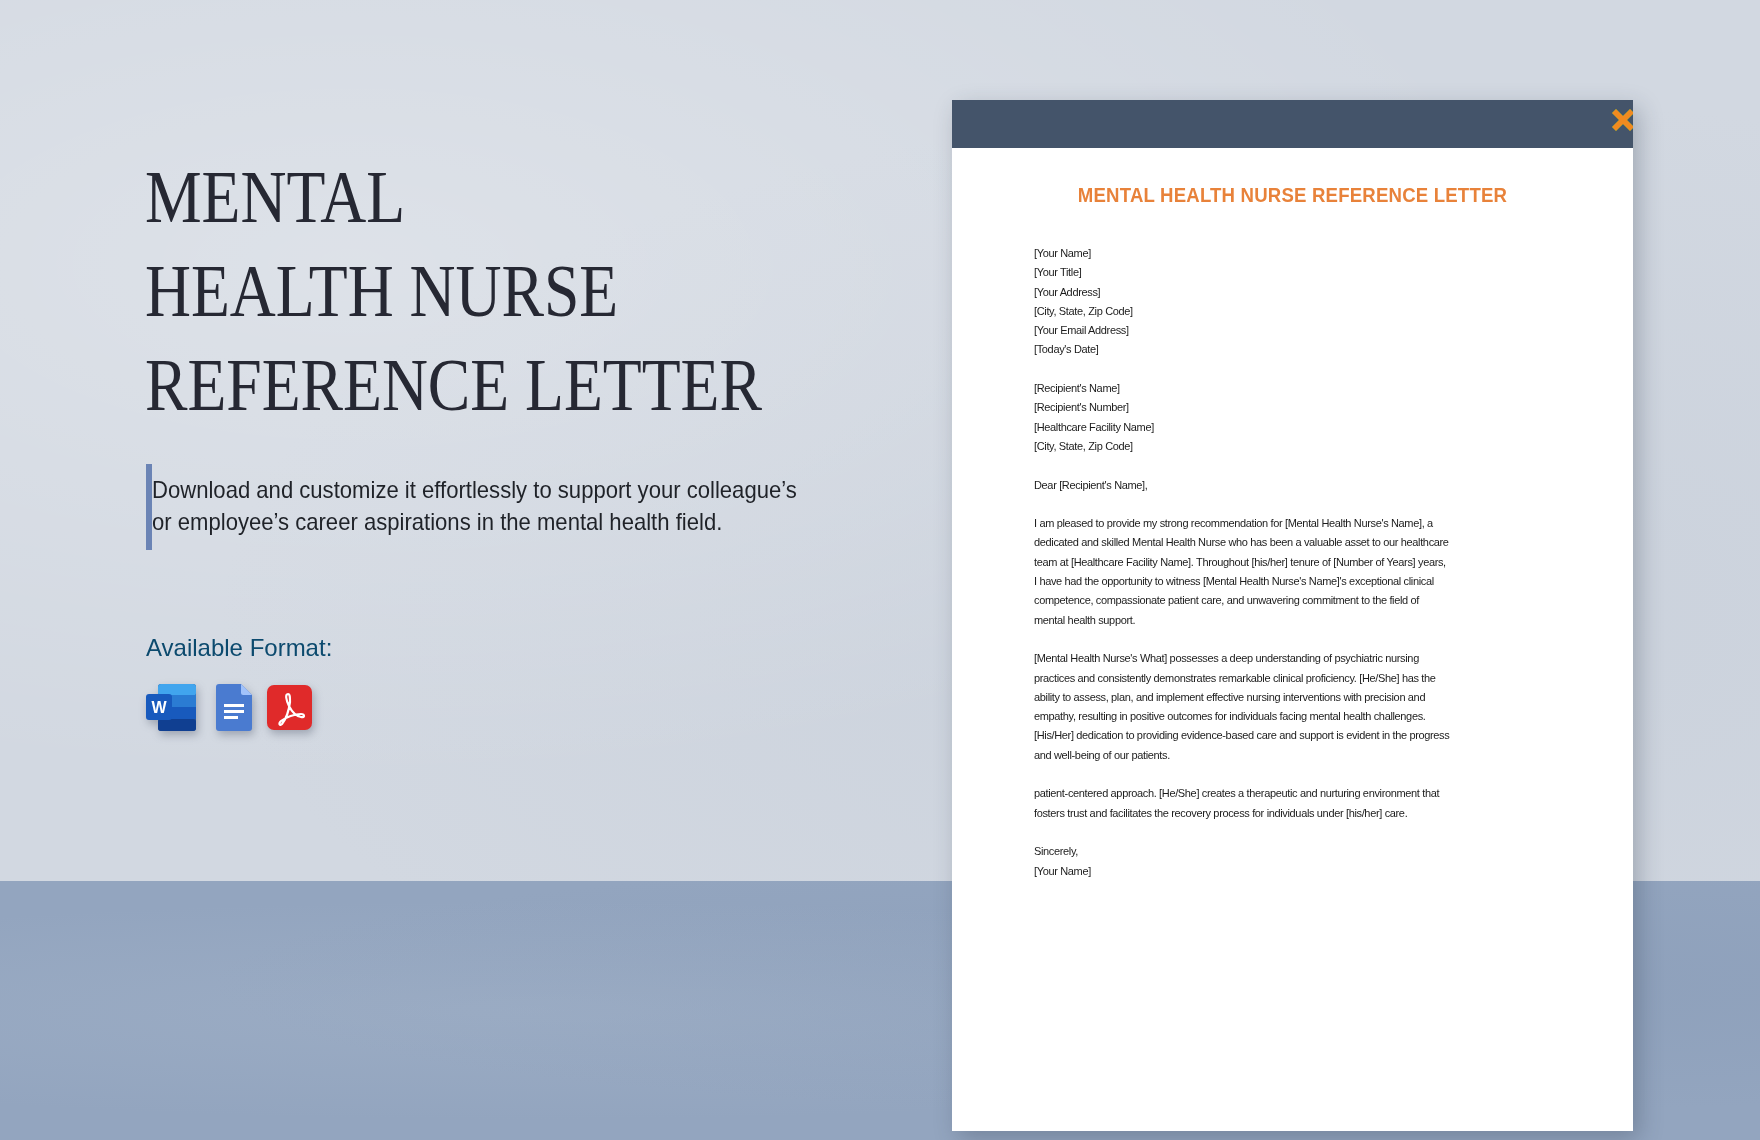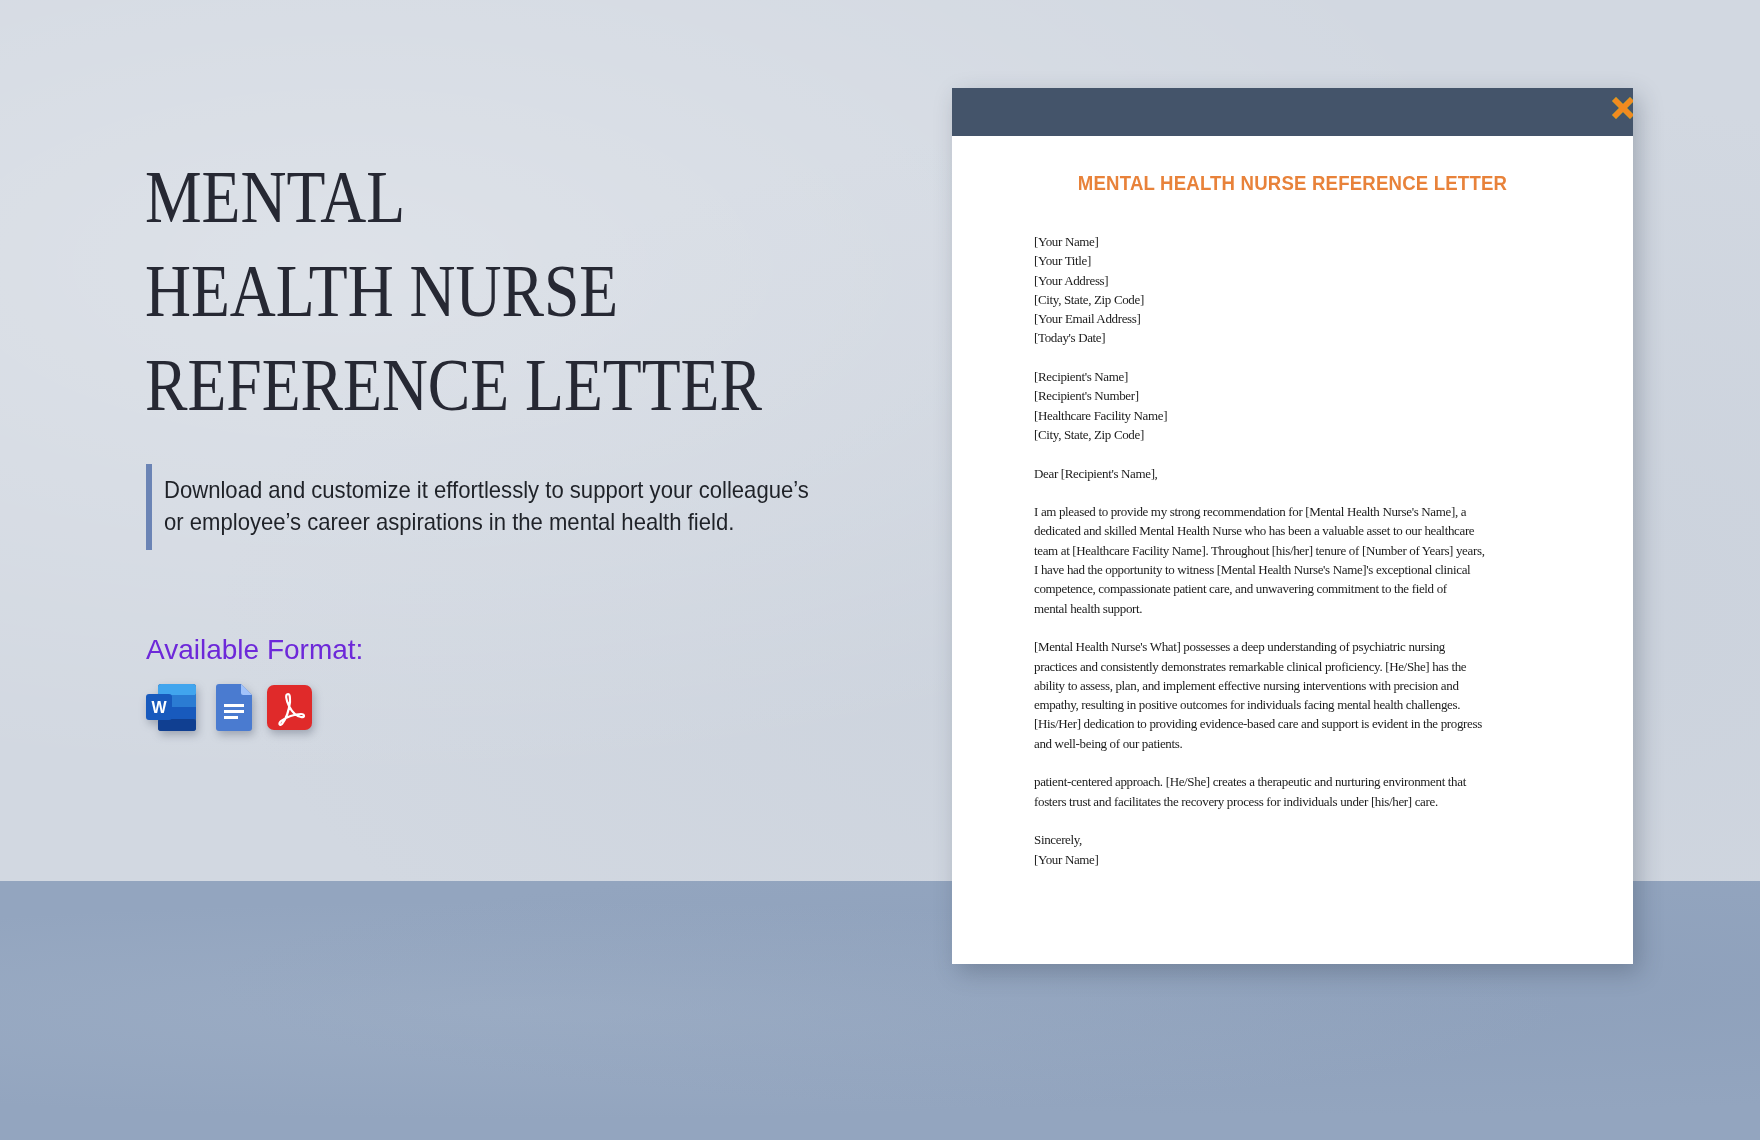--- a/index.html
+++ b/index.html
@@ -35,67 +35,66 @@
     letter-spacing: 0px;
     transform-origin: left top;
     transform: scaleX(0.86);
     white-space: nowrap;
   }
   .hero-title span { display: block; }
 
   .desc-wrap {
     position: absolute; left: 146px; top: 464px; height: 86px;
     border-left: 6px solid #6b84b5;
-    padding-left: 12px;
   }
   .desc {
     font-family: "Liberation Sans", sans-serif;
     font-size: 24px; line-height: 32px; color: #1f2228;
     margin: 10px 0 0 0;
     white-space: nowrap;
     transform-origin: left top;
     transform: scaleX(0.92);
   }
   .desc span { display: block; }
 
   .formats-label {
     position: absolute; left: 146px; top: 634px;
     font-family: "Liberation Sans", sans-serif;
-    font-size: 28px; color: #6d28d9;
+    font-size: 24px; color: #0c4a6e;
     margin: 0;
   }
   .format-icons { position: absolute; left: 146px; top: 684px; height: 48px; }
   .fmt { position: absolute; top: 0; filter: drop-shadow(2px 4px 4px rgba(60,70,90,0.35)); }
   .fmt-word { left: 0; width: 50px; height: 47px; }
   .fmt-docs { left: 70px; width: 36px; height: 47px; }
   .fmt-pdf  { left: 121px; width: 45px; height: 45px; top: 1px; }
 
   
   .doc {
-    position: absolute; left: 952px; top: 88px; width: 681px; height: 876px;
+    position: absolute; left: 952px; top: 100px; width: 681px; height: 1031px;
     background: #ffffff;
     box-shadow: 6px 8px 22px rgba(40,50,70,0.28);
     overflow: hidden;
   }
   .doc-header {
     position: absolute; left: 0; top: 0; width: 681px; height: 48px;
     background: #44546a;
   }
   .doc-x-icon { position: absolute; left: 656px; top: 5px; width: 30px; height: 30px; }
   .doc-title {
     position: absolute; left: 0; top: 84px; width: 681px; text-align: center;
     font-family: "Liberation Sans", sans-serif; font-weight: 700;
     font-size: 20px; color: #e8823a; letter-spacing: 0.2px;
     margin: 0;
     transform: scaleX(0.93);
   }
   .doc-body {
     position: absolute; left: 82px; top: 144px; width: 540px;
-    font-family: Liberation Serif, serif;
-    font-size: 13px; line-height: 19.3px; color: #1c1c1c;
+    font-family: Liberation Sans, sans-serif;
+    font-size: 11px; line-height: 19.3px; color: #1c1c1c;
     letter-spacing: -0.35px;
   }
   .doc-body .line { display: block; white-space: nowrap; height: 19.3px; }
   .doc-body .gap { display: block; height: 19.3px; }
 </style>
 </head>
 <body>
 
 <div class="bg-top"></div>
 <div class="bg-bottom"></div>

